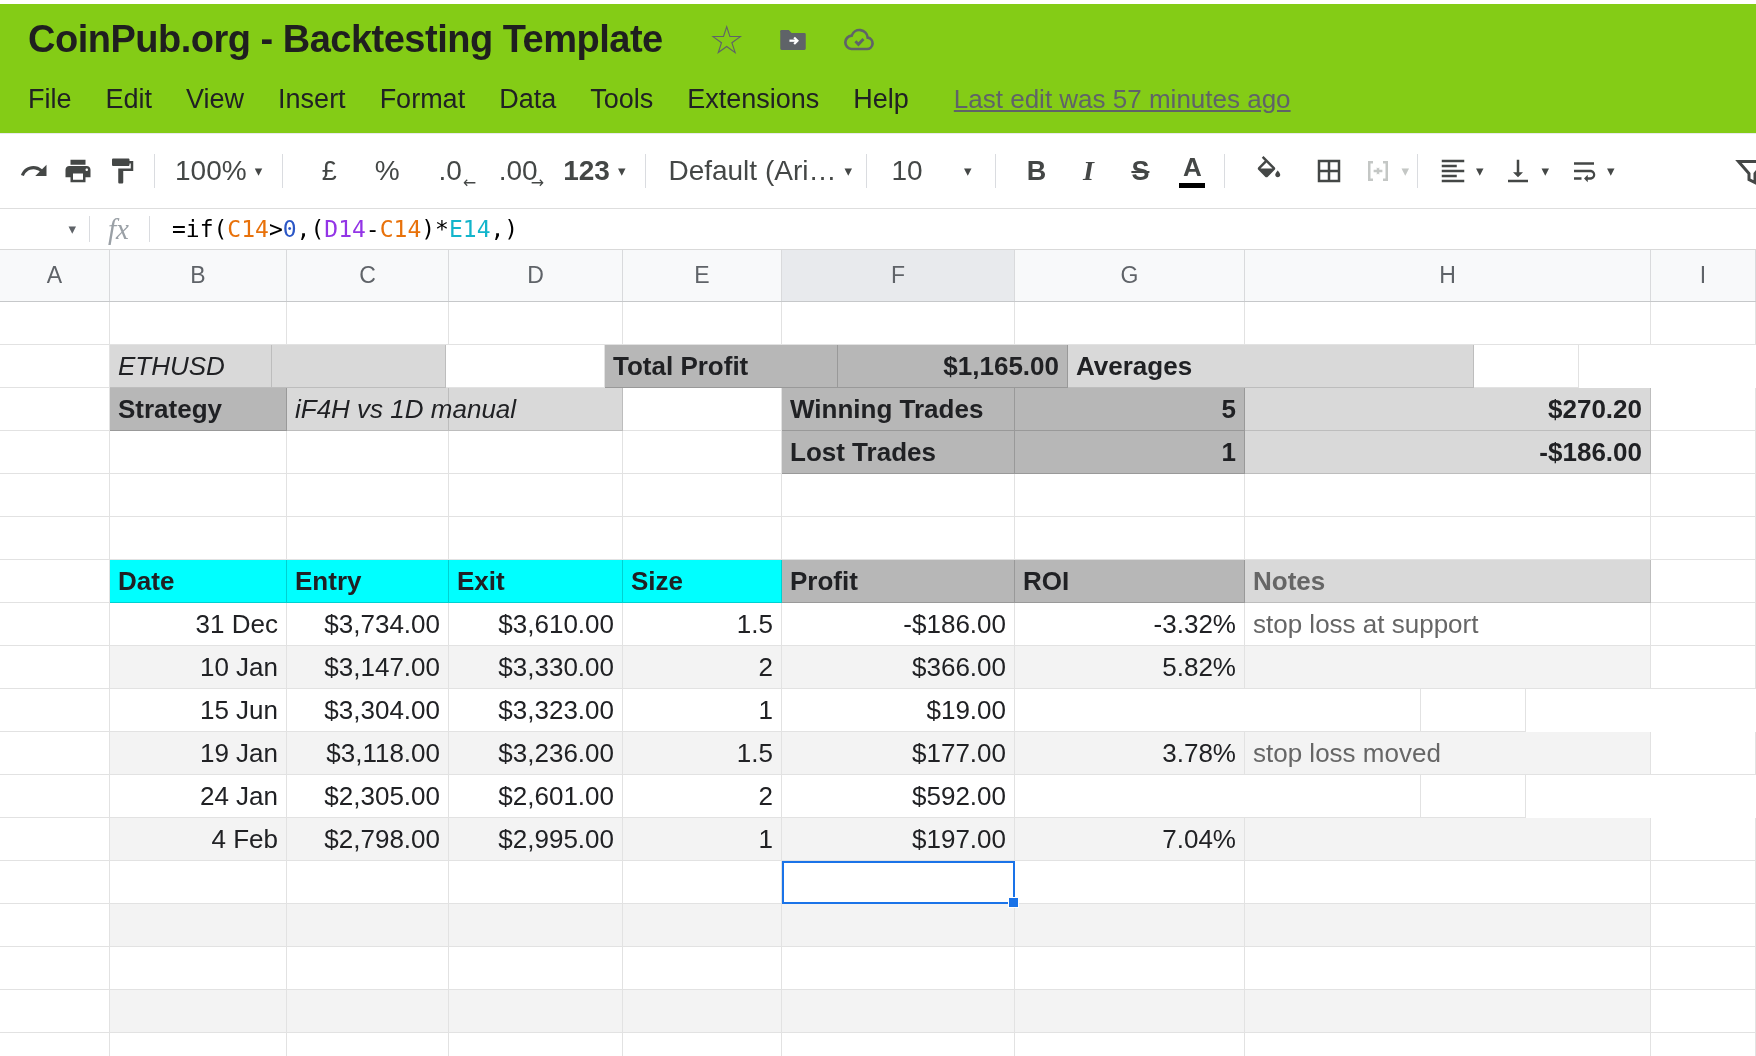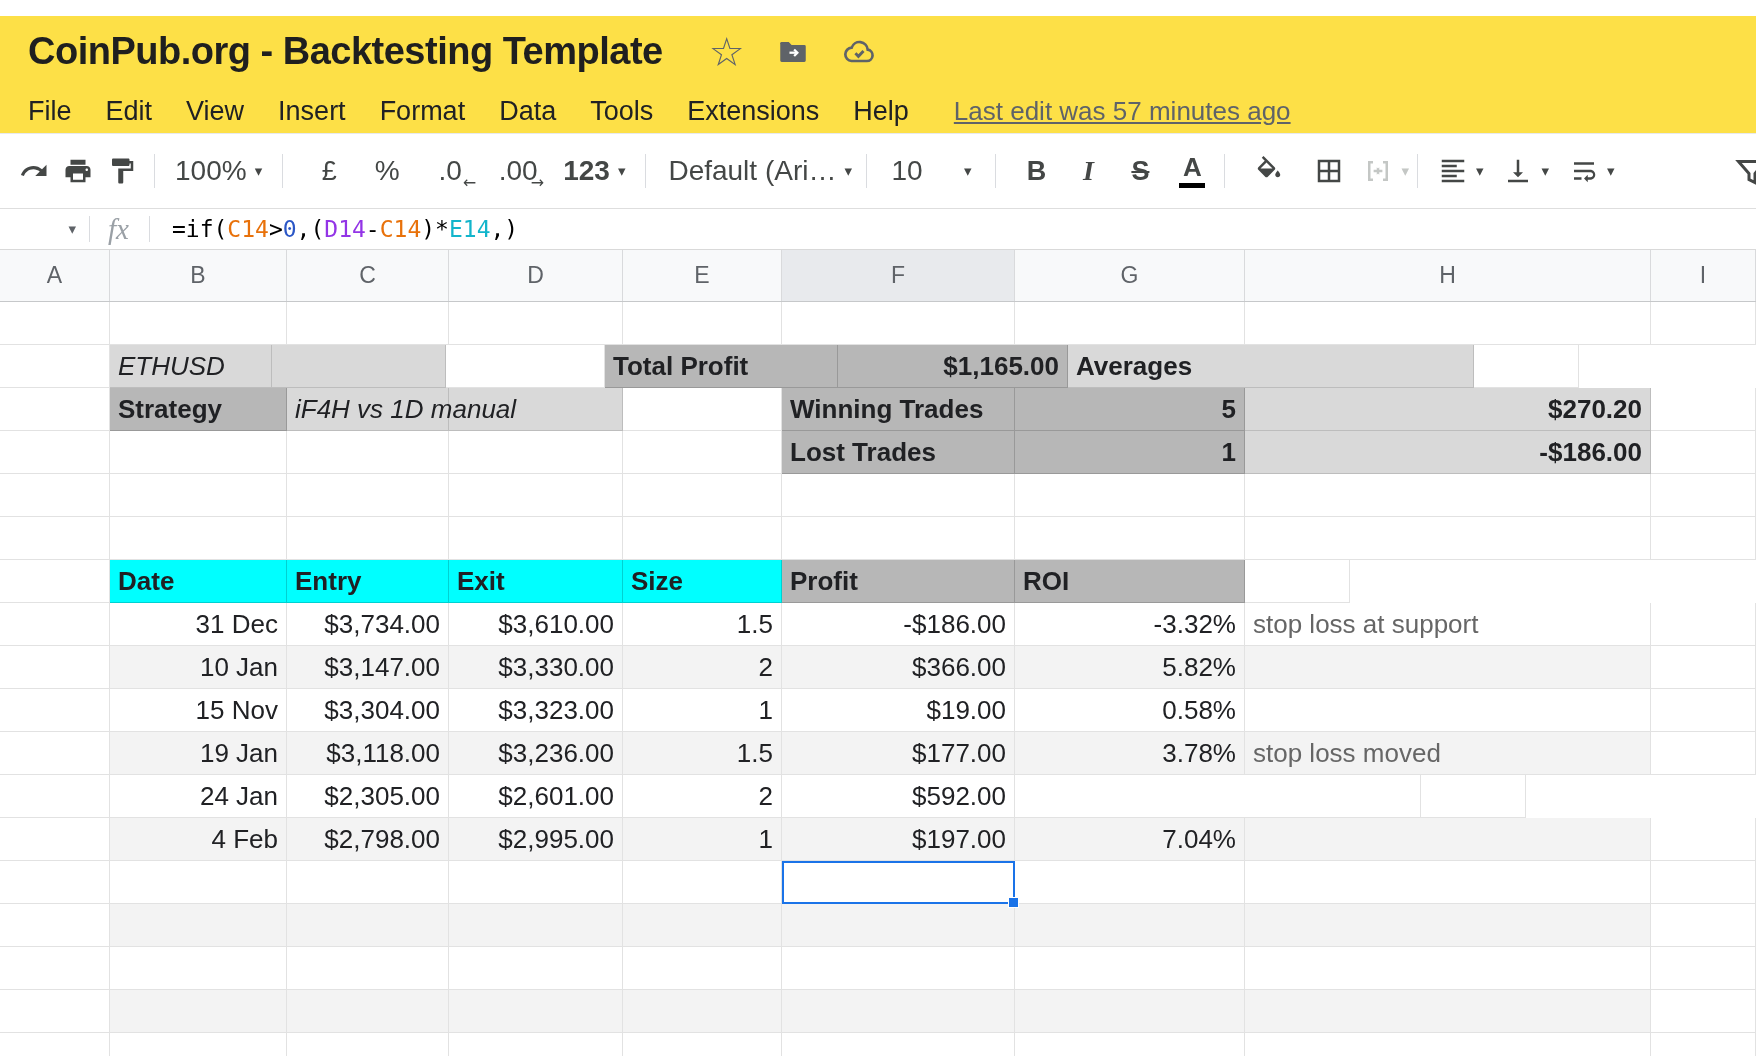--- a/index.html
+++ b/index.html
@@ -2,21 +2,21 @@
 <html><head>
 <meta charset="utf-8">
 <style>
   * { margin:0; padding:0; box-sizing:border-box; }
   html,body { width:1756px; height:1056px; background:#fff; overflow:hidden;
               font-family:"Liberation Sans","DejaVu Sans",sans-serif; color:#202124; }
   .app { position:relative; width:1756px; height:1056px; background:#fff; overflow:hidden; }
   button { font-family:inherit; cursor:pointer; background:none; border:0; padding:0; color:#444746; }
 
   
-  .titlebar { position:absolute; top:16px; left:0; right:0; height:133px; background:#fde047; }
+  .titlebar { position:absolute; top:4px; left:0; right:0; height:133px; background:#84cc16; }
   .title-row { position:absolute; top:14px; left:28px; display:flex; align-items:center; gap:44px; }
   .doc-title { font-size:38px; font-weight:600; color:#1f1f1f; white-space:nowrap; letter-spacing:-0.5px; }
   .doc-icons { display:flex; align-items:center; gap:26px; }
   .doc-icons button { display:flex; align-items:center; justify-content:center; width:40px; height:40px; color:#5f6368; }
   .star-glyph { font-size:40px; line-height:40px; color:#5f6368; font-family:"DejaVu Sans",sans-serif; }
   .menu-row { position:absolute; top:72px; left:11px; display:flex; align-items:center; height:46px; }
   .menu-item { font-size:27px; color:#202124; padding:0 17px; height:46px; display:flex; align-items:center; border-radius:6px; cursor:pointer; white-space:nowrap; }
   .last-edit { margin-left:28px; font-size:26px; color:#5f6368; text-decoration:underline; white-space:nowrap; cursor:pointer; }
 
   
@@ -361,20 +361,23 @@
         </div>
         <div class="cell bg-cyan bold" style="width: 159px; text-align: center;">
           <span>Size</span>
         </div>
         <div class="cell bg-dark bold" style="width: 233px;">
           <span>Profit</span>
         </div>
         <div class="cell bg-dark bold" style="width: 230px;">
           <span>ROI</span>
         </div>
+        <div class="cell bg-light bold fg-gray" style="width: 406px;">
+          <span>Notes</span>
+        </div>
         <div class="cell" style="width: 105px;"></div>
       </div>
       <div class="row">
         <div class="cell" style="width: 110px;"></div>
         <div class="cell right" style="width: 177px;">
           <span>31 Dec</span>
         </div>
         <div class="cell right" style="width: 162px;">
           <span>$3,734.00</span>
         </div>
@@ -414,36 +417,33 @@
         </div>
         <div class="cell band right" style="width: 230px;">
           <span>5.82%</span>
         </div>
         <div class="cell band" style="width: 406px;"></div>
         <div class="cell" style="width: 105px;"></div>
       </div>
       <div class="row">
         <div class="cell" style="width: 110px;"></div>
         <div class="cell right" style="width: 177px;">
-          <span>15 Nov</span>
+          <span>15 Jun</span>
         </div>
         <div class="cell right" style="width: 162px;">
           <span>$3,304.00</span>
         </div>
         <div class="cell right" style="width: 174px;">
           <span>$3,323.00</span>
         </div>
         <div class="cell right" style="width: 159px;">
           <span>1</span>
         </div>
         <div class="cell right" style="width: 233px;">
           <span>$19.00</span>
-        </div>
-        <div class="cell right" style="width: 230px;">
-          <span>0.58%</span>
         </div>
         <div class="cell" style="width: 406px;"></div>
         <div class="cell" style="width: 105px;"></div>
       </div>
       <div class="row">
         <div class="cell" style="width: 110px;"></div>
         <div class="cell band right" style="width: 177px;">
           <span>19 Jan</span>
         </div>
         <div class="cell band right" style="width: 162px;">

